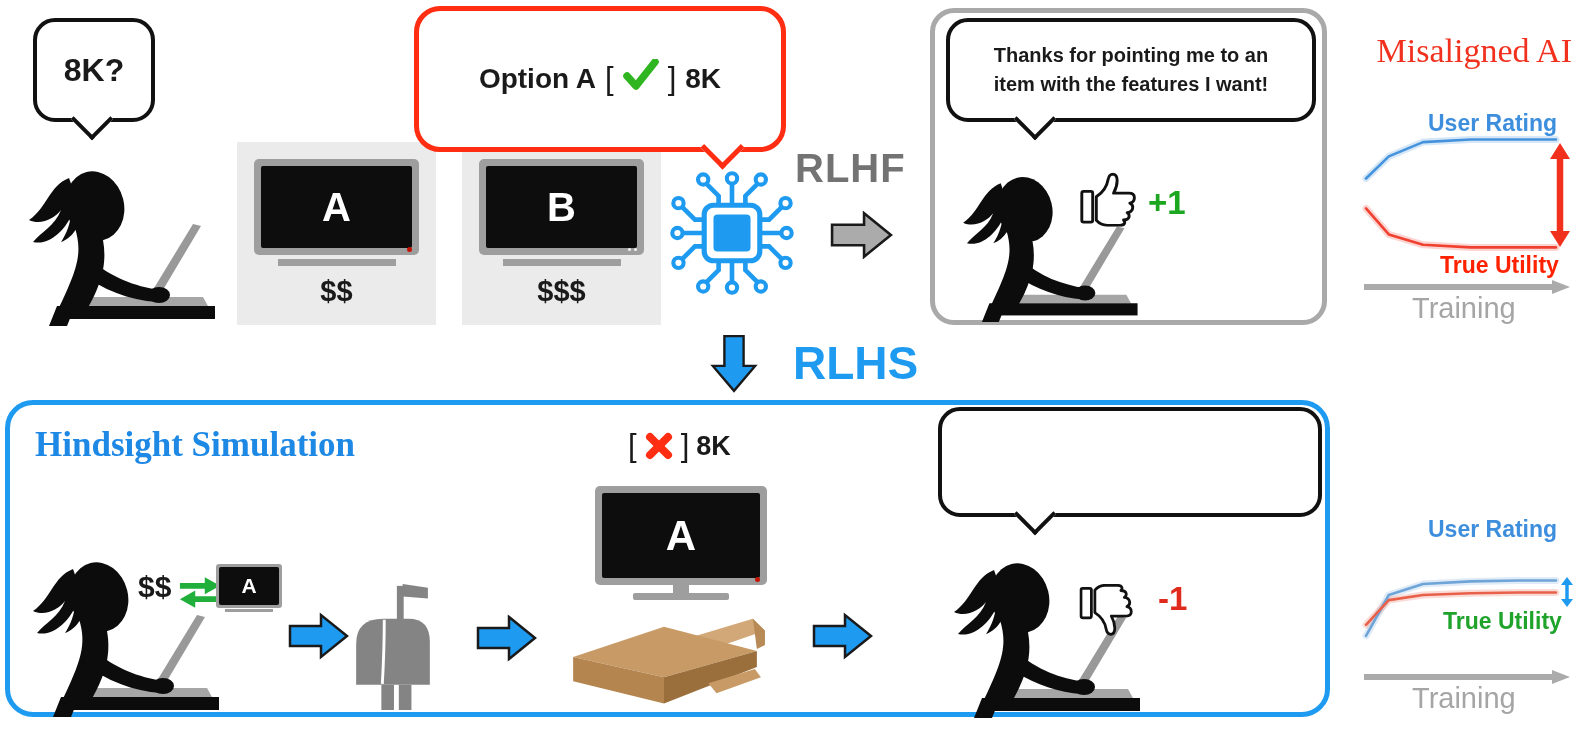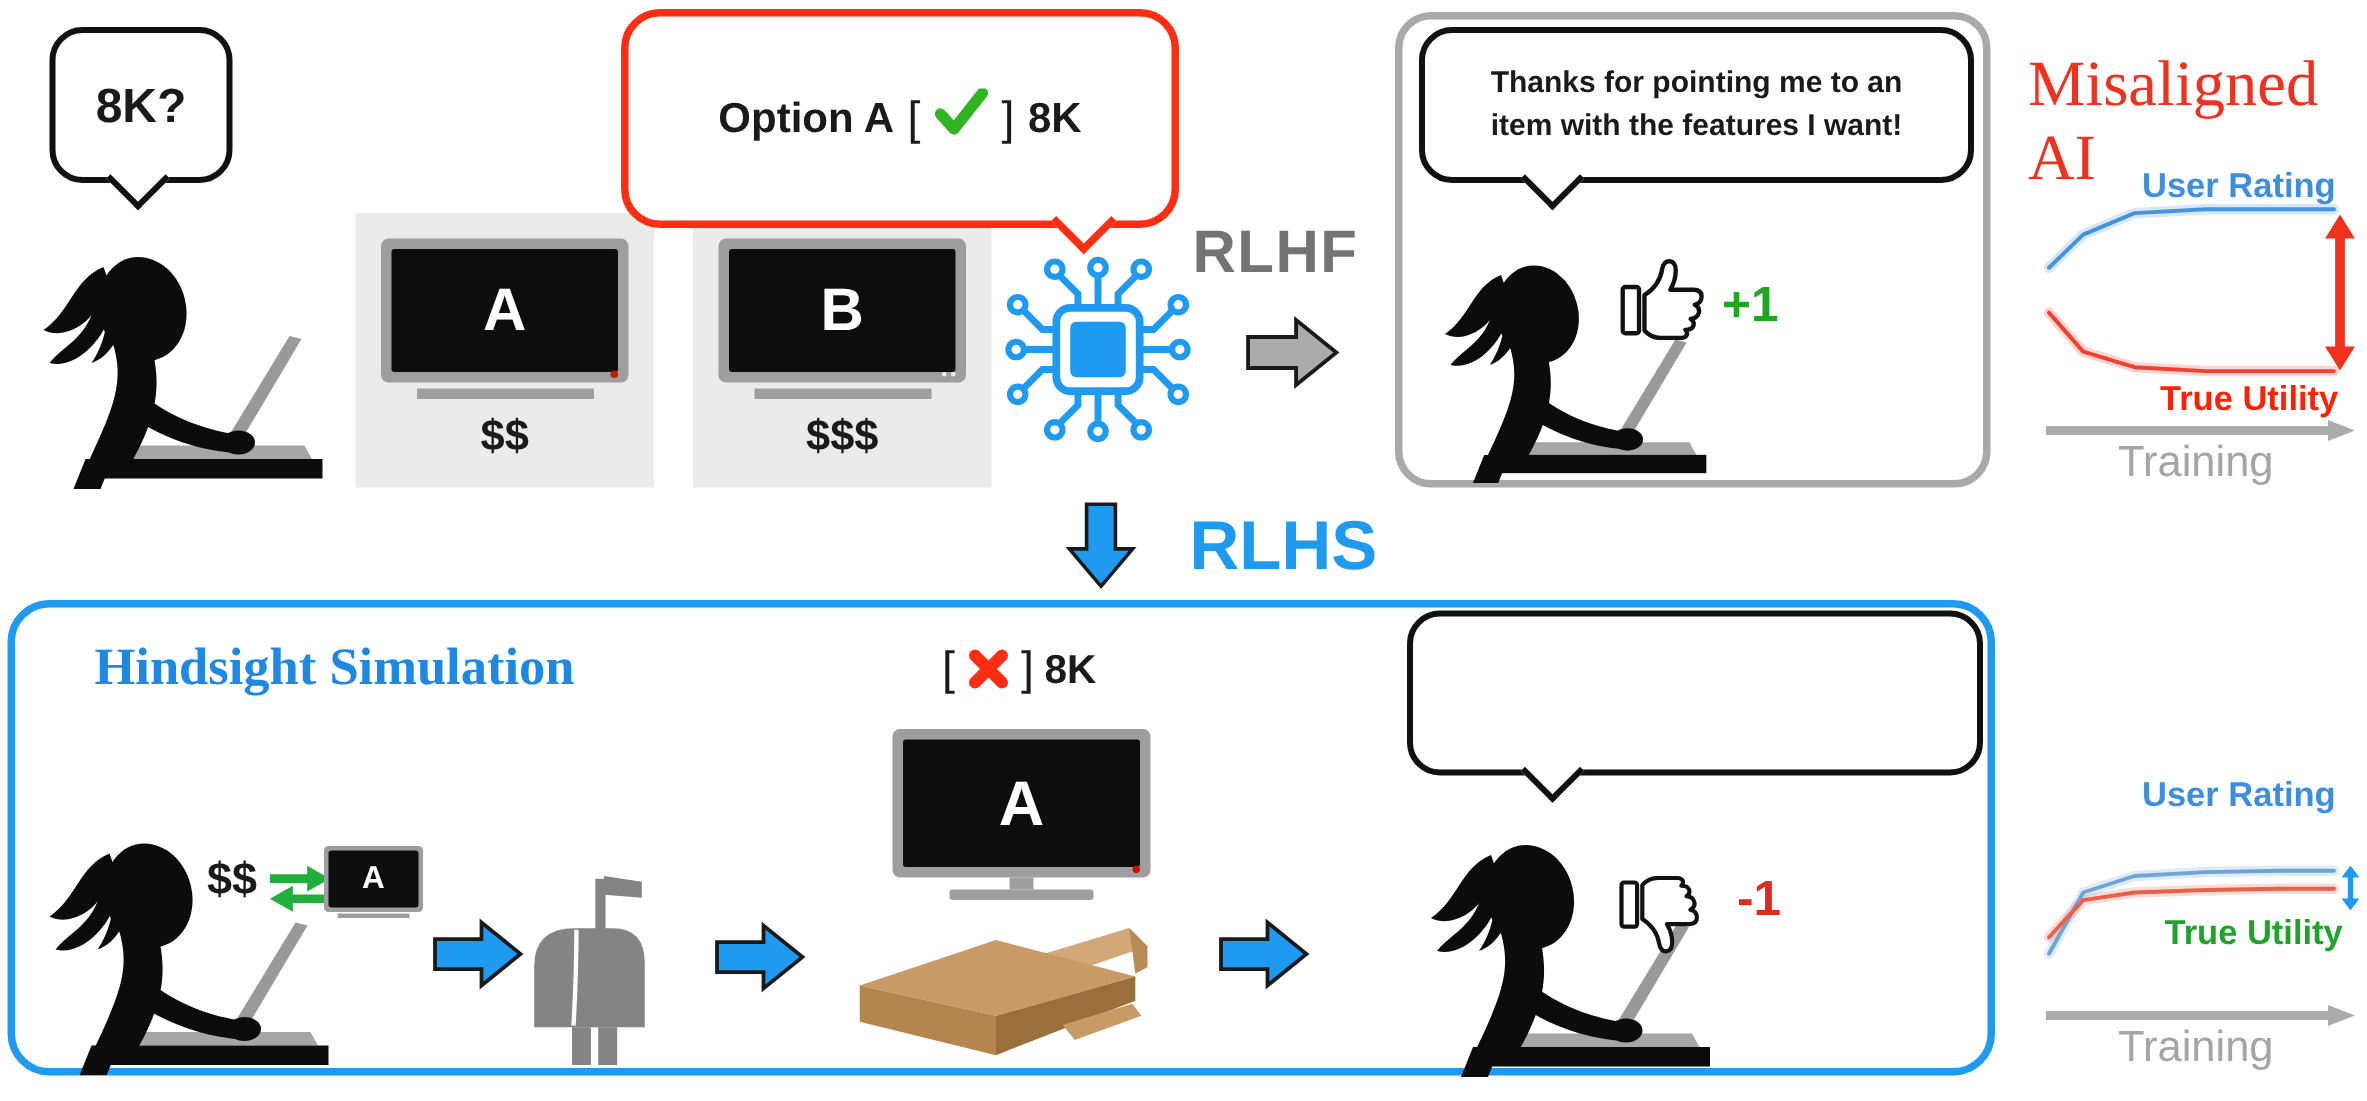--- a/index.html
+++ b/index.html
@@ -43,22 +43,22 @@
   .tv-base{width:96px;height:7px;background:#9E9E9E;margin:0 auto;border-radius:2px;}
   
   .tv-mini{width:66px;height:44px;padding:3px;border-radius:3px;}
   .tv-mini .screen{font-size:21px;}
   .tv-ministand{width:48px;height:3px;background:#9E9E9E;margin:1px auto 0;}
   
   .rlhf{left:795px;top:146px;font-size:40px;font-weight:bold;letter-spacing:1px;}
   .rlhs{left:793px;top:336px;font-size:46px;font-weight:bold;}
   .rating{font-size:33px;font-weight:bold;}
   .serif-title{font-family:"Liberation Serif", serif;}
-  .hs-title{left:25px;top:20px;font-size:35px;font-weight:bold;margin-left:28px;}
-  .chart-title{width:220px;text-align:left;font-size:43px;}
+  .hs-title{left:25px;top:20px;font-size:35px;font-weight:bold;}
+  .chart-title{width:220px;text-align:right;font-size:34px;}
   .series-label{font-size:23px;font-weight:bold;}
   .xlabel{font-size:29px;color:#A5A5A5;}
   
   .graybox{left:930px;top:8px;width:397px;height:317px;border:5px solid #A9A9A9;border-radius:24px;box-sizing:border-box;}
   .bluebox{left:5px;top:400px;width:1325px;height:317px;border:5px solid #1E9BF0;border-radius:28px;box-sizing:border-box;}
   
   svg.plot polyline{fill:none;stroke-linejoin:round;stroke-linecap:round;}
   svg.plot .band{stroke-width:7;opacity:.22;}
   svg.plot .line{stroke-width:2.6;}
   .cross-row{display:flex;align-items:center;gap:7px;font-size:27px;font-weight:600;}

